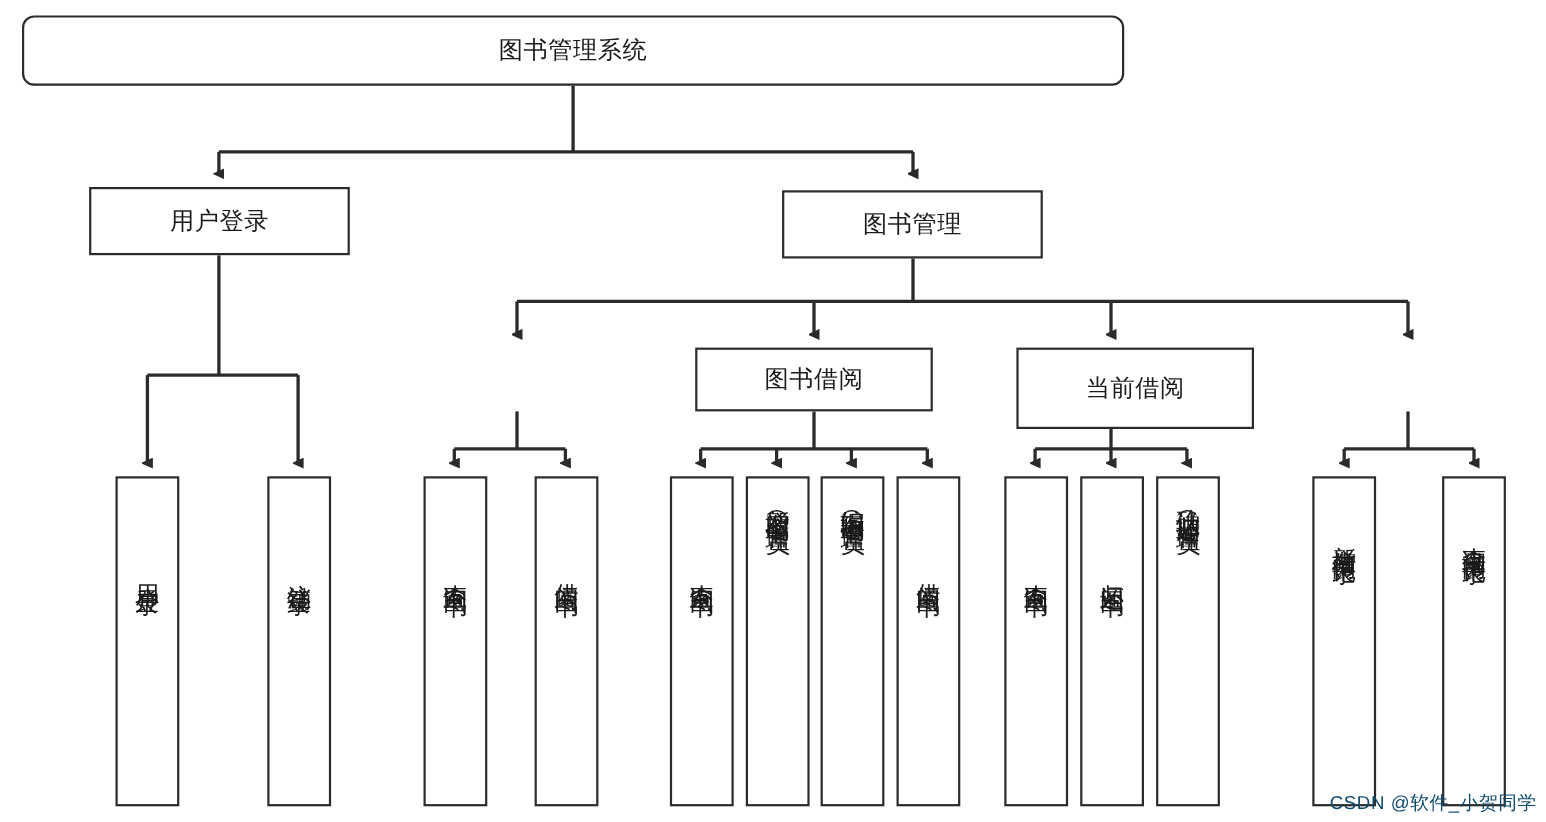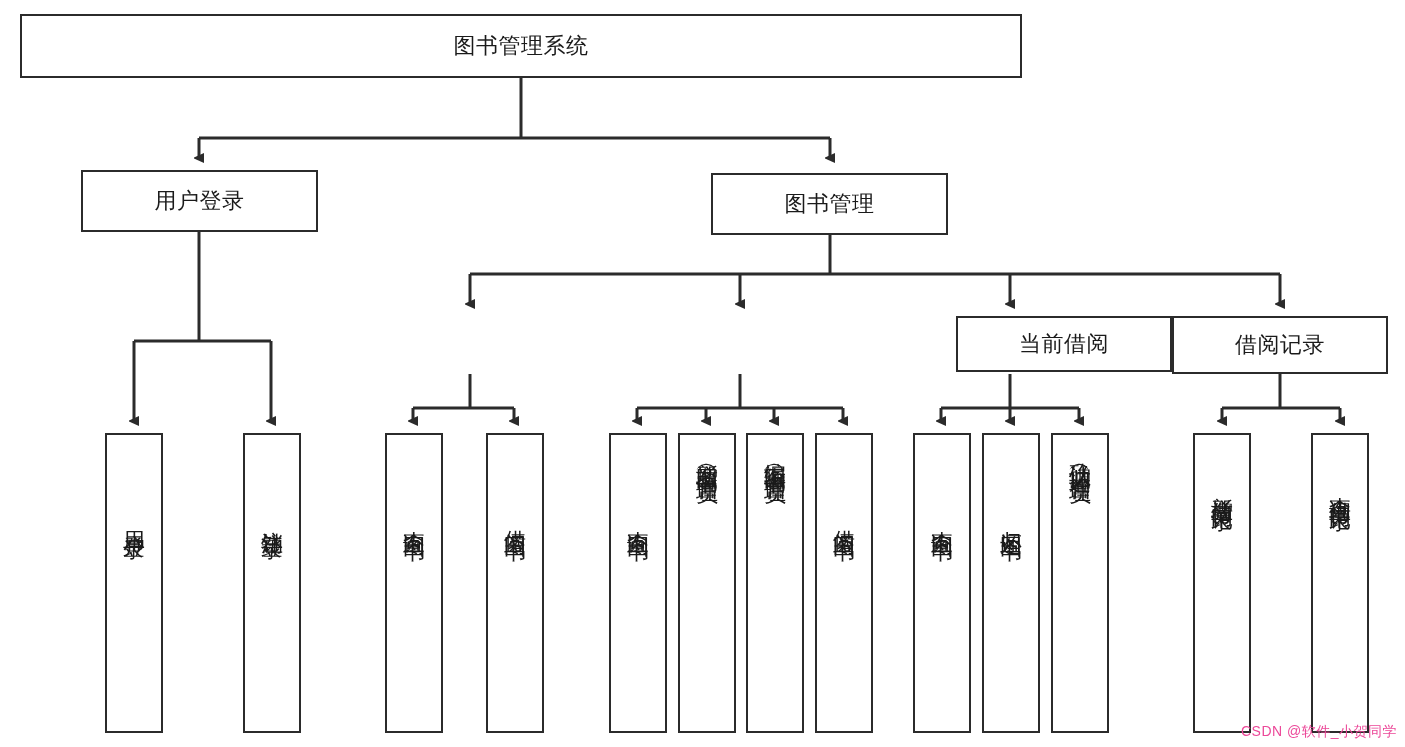--- a/index.html
+++ b/index.html
@@ -40,22 +40,22 @@
     text-orientation:upright;
     font-size:22px;
     letter-spacing:3px;
     line-height:1.0;
     white-space:pre;
   }
   .watermark{
     position:absolute;
     right:8px;
     bottom:6px;
-    font-size:14px;
-    color:#ec4899;
+    font-size:17px;
+    color:#0c4a6e;
     letter-spacing:0.5px;
     white-space:nowrap;
     pointer-events:none;
     margin-left:32px;
   }
 </style>
 </head>
 <body>
 
 <div id="diagram-root">
@@ -106,36 +106,36 @@
       <path d="M1010,408 L1010,421" marker-end="url(#arrowhead)"></path>
       <path d="M1079,408 L1079,421" marker-end="url(#arrowhead)"></path>
 
       <path d="M1280,374 L1280,408"></path>
       <path d="M1222,408 L1340,408"></path>
       <path d="M1222,408 L1222,421" marker-end="url(#arrowhead)"></path>
       <path d="M1340,408 L1340,421" marker-end="url(#arrowhead)"></path>
     </g>
   </svg>
 
-  <div class="node horizontal" style="left:20px;top:14px;width:1002px;height:64px;">
+  <div class="node horizontal" style="left:20px;top:14px;width:1002px;height:64px;border-radius:11px;">
     <span class="node-label">图书管理系统</span>
   </div>
 
   <div class="node horizontal" style="left:81px;top:170px;width:237px;height:62px;">
     <span class="node-label">用户登录</span>
   </div>
   <div class="node horizontal" style="left:711px;top:173px;width:237px;height:62px;">
     <span class="node-label">图书管理</span>
   </div>
 
-  <div class="node horizontal" style="left:956px;top:316px;width:216px;height:56px;">
+  <div class="node horizontal" style="left:632px;top:316px;width:216px;height:58px;">
+    <span class="node-label">图书借阅</span>
+  </div>
+  <div class="node horizontal" style="left:924px;top:316px;width:216px;height:74px;">
     <span class="node-label">当前借阅</span>
-  </div>
-  <div class="node horizontal" style="left:1172px;top:316px;width:216px;height:58px;">
-    <span class="node-label">借阅记录</span>
   </div>
 
   <div class="node vertical" style="left:105px;top:433px;width:58px;height:300px;padding-top:78px;">
     <span class="node-label">用户登录</span>
   </div>
   <div class="node vertical" style="left:243px;top:433px;width:58px;height:300px;padding-top:78px;">
     <span class="node-label">注销登录</span>
   </div>
 
   <div class="node vertical" style="left:385px;top:433px;width:58px;height:300px;padding-top:78px;">

